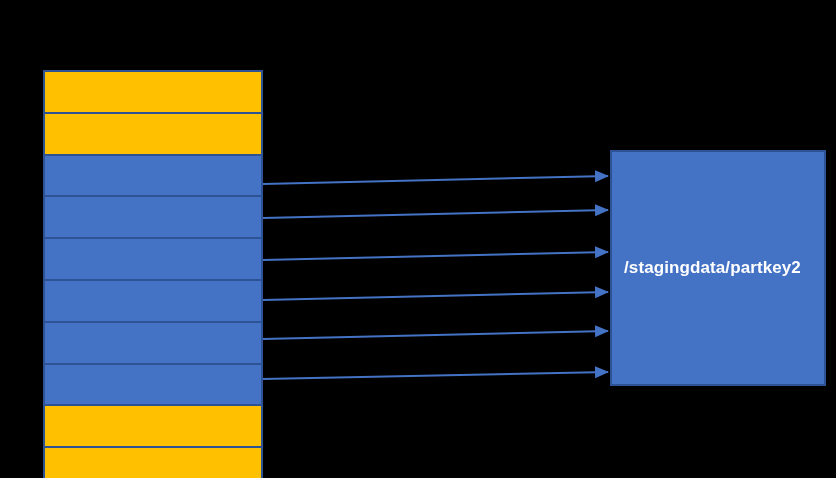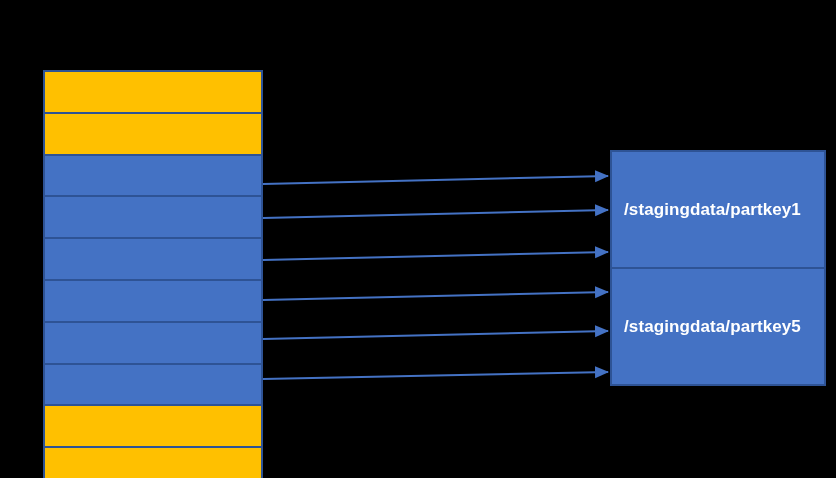--- a/index.html
+++ b/index.html
@@ -116,20 +116,17 @@
         <path d="M263,218 L435.5,214 L608,210" stroke="#4472C4" stroke-width="2" fill="none" marker-end="url(#arrowhead)"></path>
         <path d="M263,260 L435.5,256 L608,252" stroke="#4472C4" stroke-width="2" fill="none" marker-end="url(#arrowhead)"></path>
         <path d="M263,300 L435.5,296 L608,292" stroke="#4472C4" stroke-width="2" fill="none" marker-end="url(#arrowhead)"></path>
         <path d="M263,339 L435.5,335 L608,331" stroke="#4472C4" stroke-width="2" fill="none" marker-end="url(#arrowhead)"></path>
         <path d="M263,379 L435.5,375.5 L608,372" stroke="#4472C4" stroke-width="2" fill="none" marker-end="url(#arrowhead)"></path>
       </g>
   </svg>
 
   <div id="right-column">
       <div class="right-cell">
-        <span class="right-cell-label">/stagingdata/partkey1</span>
-      </div>
-      <div class="right-cell">
-        <span class="right-cell-label">/stagingdata/partkey5</span>
+        <span class="right-cell-label">/stagingdata/partkey2</span>
       </div>
     </div>
 
 </div>
 
 </body></html>

